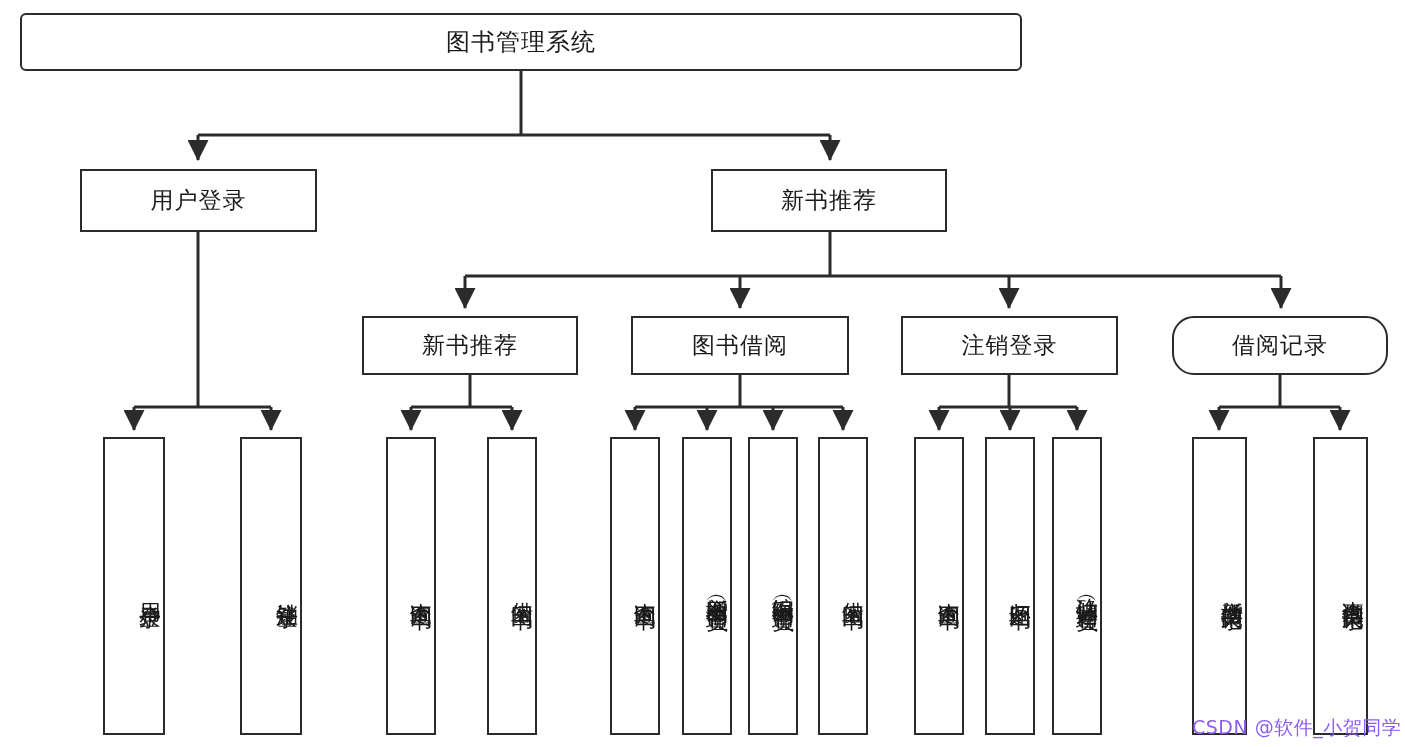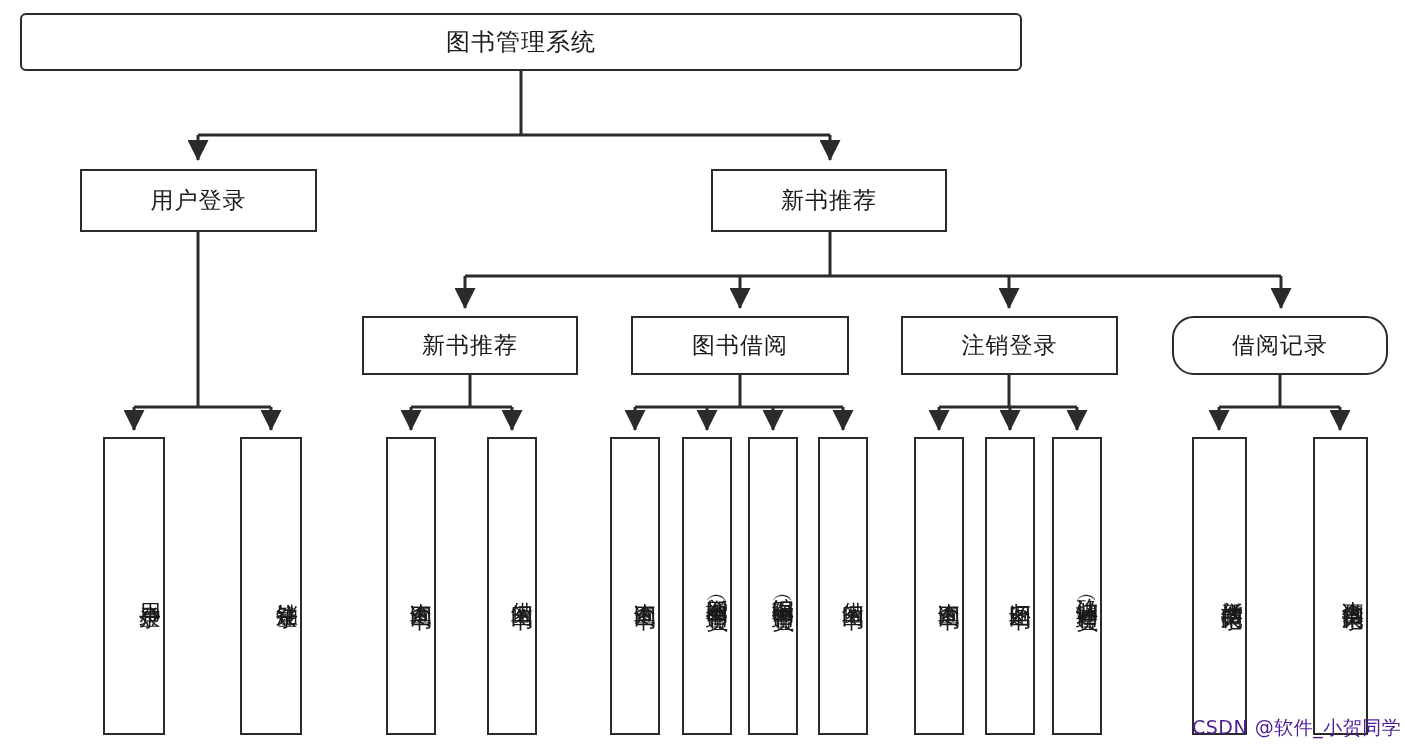--- a/index.html
+++ b/index.html
@@ -56,21 +56,21 @@
   }
   .node.vert .vtext {
     writing-mode: vertical-rl;
     text-orientation: upright;
     display: block;
     white-space: normal;
   }
   .watermark {
     position: absolute;
     font-size: 19px;
-    color: #4c1d95;
+    color: #8b5cf6;
     white-space: nowrap;
     letter-spacing: 0.5px;
   }
 </style>
 </head>
 <body>
 
 <div id="canvas">
 
   <svg id="edges" viewBox="0 0 1405 747" width="1405" height="747" xmlns="http://www.w3.org/2000/svg">

